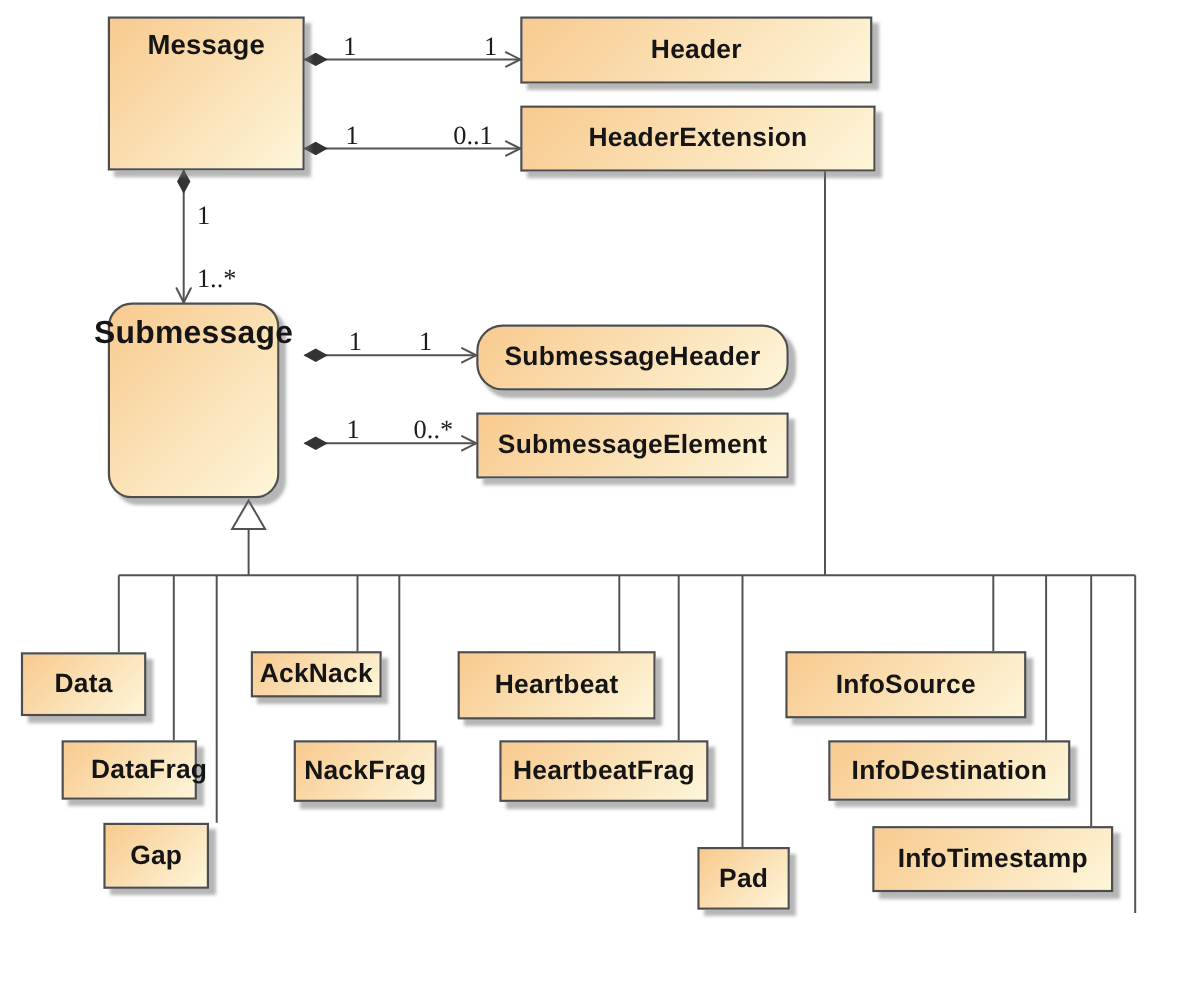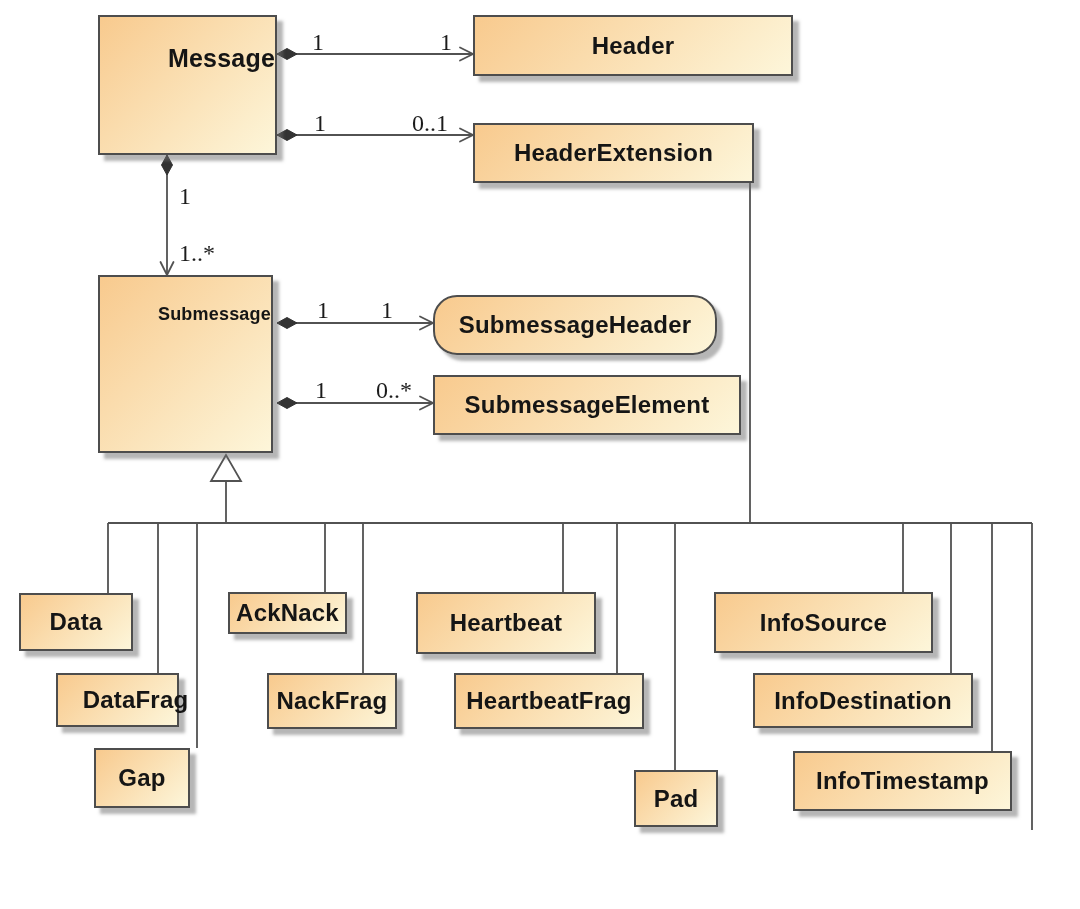--- a/index.html
+++ b/index.html
@@ -31,22 +31,21 @@
     display:flex;
     align-items:center;
     justify-content:center;
     font-weight:bold;
     color:var(--label,#151515);
     letter-spacing:0.2px;
     white-space:nowrap;
   }
   .class-box.top-align{
     align-items:flex-start;
-    padding-top:27px;
-    justify-content:flex-end;
+    padding-top:10px;
   }
 </style>
 </head>
 <body>
 
 <div id="stage" style="--bg: #ffffff; --fill-a: #f8ca8e; --fill-b: #fdf6da; --border: #4d4d4d; --line: #525252; --diamond: #333333; --shadow: rgba(110,110,110,0.5); --label: #151515;">
   <svg id="connector-layer" viewBox="0 0 1080 909" xmlns="http://www.w3.org/2000/svg">
       <line x1="277" y1="54" x2="473" y2="54" class="edge"></line>
       <polygon points="277,54 287,48.5 297,54 287,59.5" class="diamond"></polygon>
       <polyline points="460,47.5 473,54 460,60.5" class="arrow"></polyline>
@@ -89,30 +88,30 @@
       <line x1="992" y1="523" x2="992" y2="751" class="edge"></line>
       <line x1="1032" y1="523" x2="1032" y2="830" class="edge"></line>
     </svg>
 
 <div class="class-box top-align" style="left: 98px; top: 15px; width: 179px; height: 140px; font-size: 25px;">
       <span>Message</span>
     </div>
     <div class="class-box" style="left: 473px; top: 15px; width: 320px; height: 61px; font-size: 24px; text-align: center;">
       <span>Header</span>
     </div>
-    <div class="class-box" style="left: 473px; top: 96px; width: 281px; height: 60px; font-size: 24px; margin-top: 27px;">
+    <div class="class-box" style="left: 473px; top: 96px; width: 323px; height: 60px; font-size: 24px;">
       <span>HeaderExtension</span>
     </div>
-    <div class="class-box top-align" style="left: 98px; top: 275px; width: 175px; height: 178px; font-size: 18px;">
+    <div class="class-box top-align" style="left: 98px; top: 275px; width: 156px; height: 178px; font-size: 29px; border-radius: 22px;">
       <span>Submessage</span>
     </div>
     <div class="class-box" style="left: 433px; top: 295px; width: 284px; height: 60px; font-size: 24px; border-radius: 24px;">
       <span>SubmessageHeader</span>
     </div>
-    <div class="class-box" style="left: 433px; top: 375px; width: 308px; height: 60px; font-size: 24px;">
+    <div class="class-box" style="left: 433px; top: 375px; width: 284px; height: 60px; font-size: 24px;">
       <span>SubmessageElement</span>
     </div>
     <div class="class-box" style="left: 19px; top: 593px; width: 114px; height: 58px; font-size: 24px;">
       <span>Data</span>
     </div>
     <div class="class-box" style="left: 56px; top: 673px; width: 123px; height: 54px; font-size: 24px; padding-left: 36px;">
       <span>DataFrag</span>
     </div>
     <div class="class-box" style="left: 94px; top: 748px; width: 96px; height: 60px; font-size: 24px;">
       <span>Gap</span>

